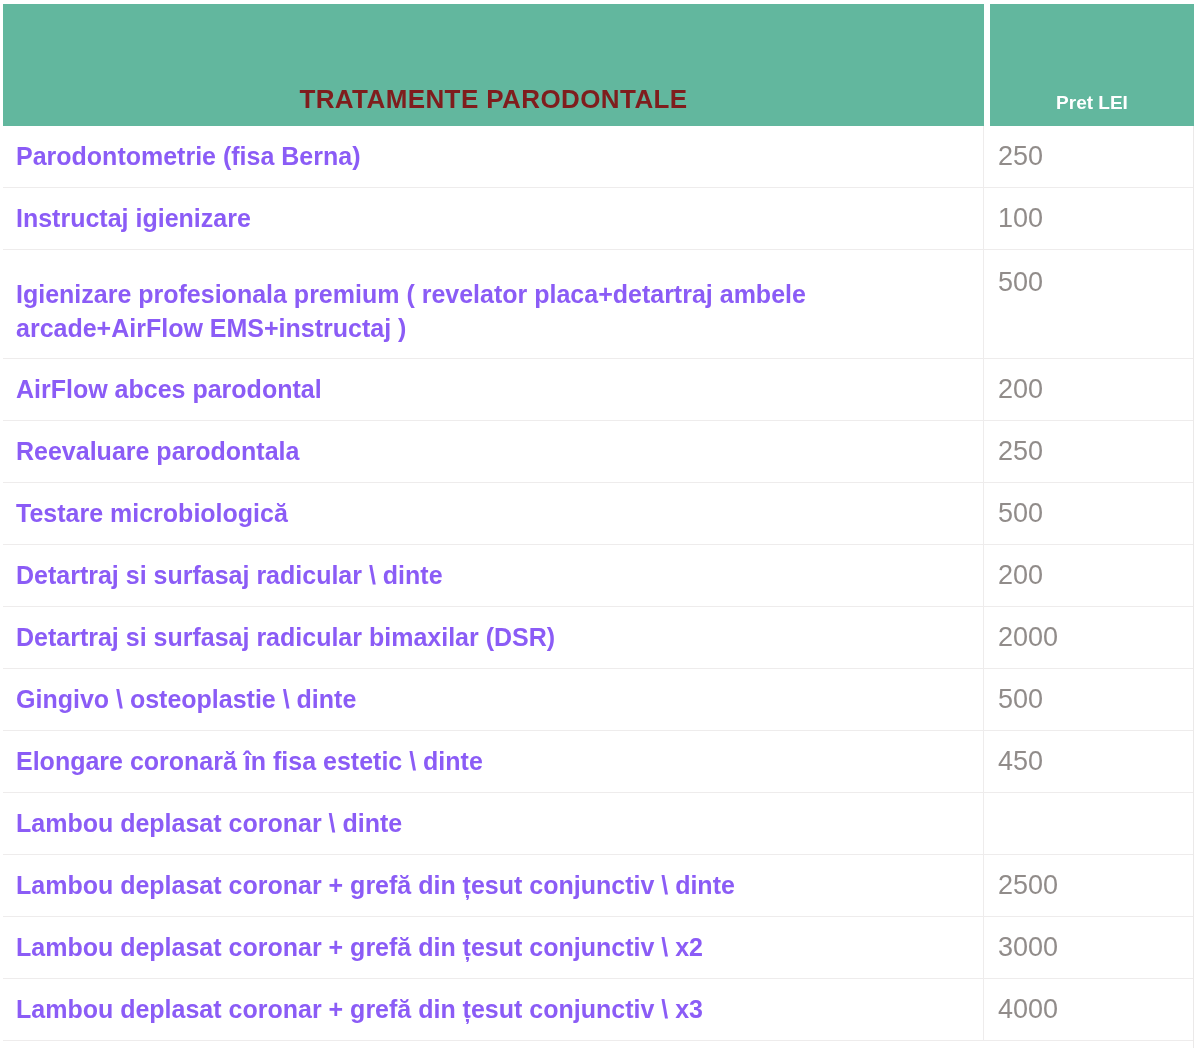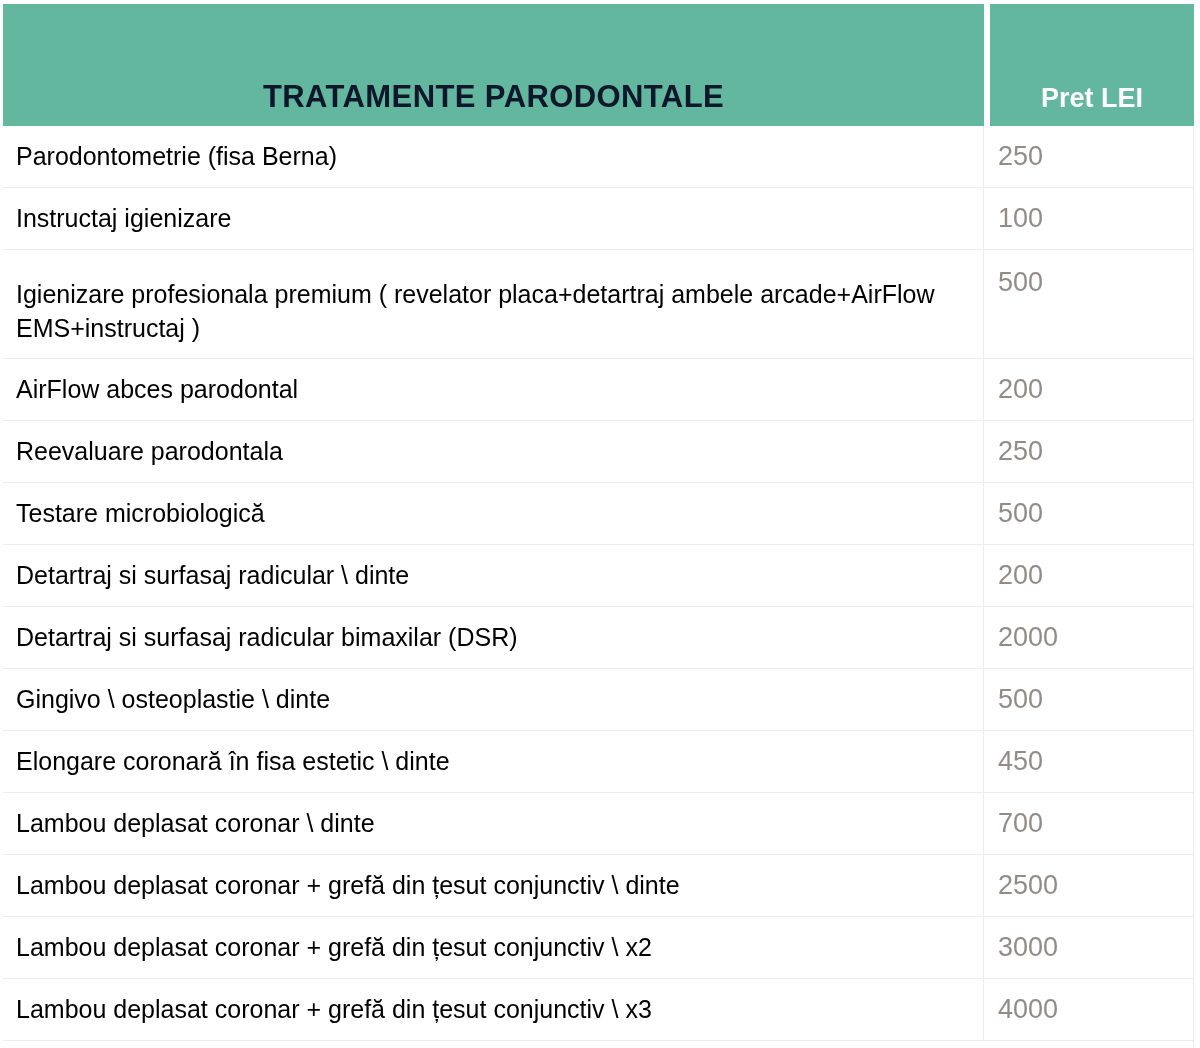--- a/index.html
+++ b/index.html
@@ -44,30 +44,30 @@
   }
   .th-gap {
     flex: 0 0 6px;
     background: #ffffff;
   }
   .th-price {
     flex: 1 1 auto;
     padding-bottom: 14px;
   }
   .th-title-text {
-    color: #0f172a;
-    font-size: 31px;
+    color: #7f1d1d;
+    font-size: 26px;
     font-weight: bold;
     letter-spacing: 0.4px;
     line-height: 1;
     white-space: nowrap;
   }
   .th-price-text {
     color: #ffffff;
-    font-size: 27px;
+    font-size: 19px;
     font-weight: bold;
     line-height: 1;
     white-space: nowrap;
   }
 
   
   .tbody {
     position: absolute;
     top: 126px;
     left: 3px;
@@ -109,24 +109,24 @@
     height: 100%;
     display: flex;
     align-items: center;
   }
   .tr.tall .td-price {
     align-items: flex-start;
     padding-top: 14px;
   }
 
   .cell-text {
-    color: #000000;
+    color: #8b5cf6;
     font-size: 25px;
     line-height: 1.38;
-    font-weight: normal;
+    font-weight: bold;
   }
   .cell-price {
     color: #918c8a;
     font-size: 27px;
     line-height: 1.38;
     font-weight: normal;
   }
 </style>
 </head>
 <body>
@@ -221,23 +221,20 @@
           <span class="cell-text">Elongare coronară în fisa estetic \ dinte</span>
         </div>
         <div class="td-price">
           <span class="cell-price">450</span>
         </div>
       </div>
       <div class="tr">
         <div class="td-name">
           <span class="cell-text">Lambou deplasat coronar \ dinte</span>
         </div>
-        <div class="td-price">
-          <span class="cell-price">700</span>
-        </div>
       </div>
       <div class="tr">
         <div class="td-name">
           <span class="cell-text">Lambou deplasat coronar + grefă din țesut conjunctiv \ dinte</span>
         </div>
         <div class="td-price">
           <span class="cell-price">2500</span>
         </div>
       </div>
       <div class="tr">

